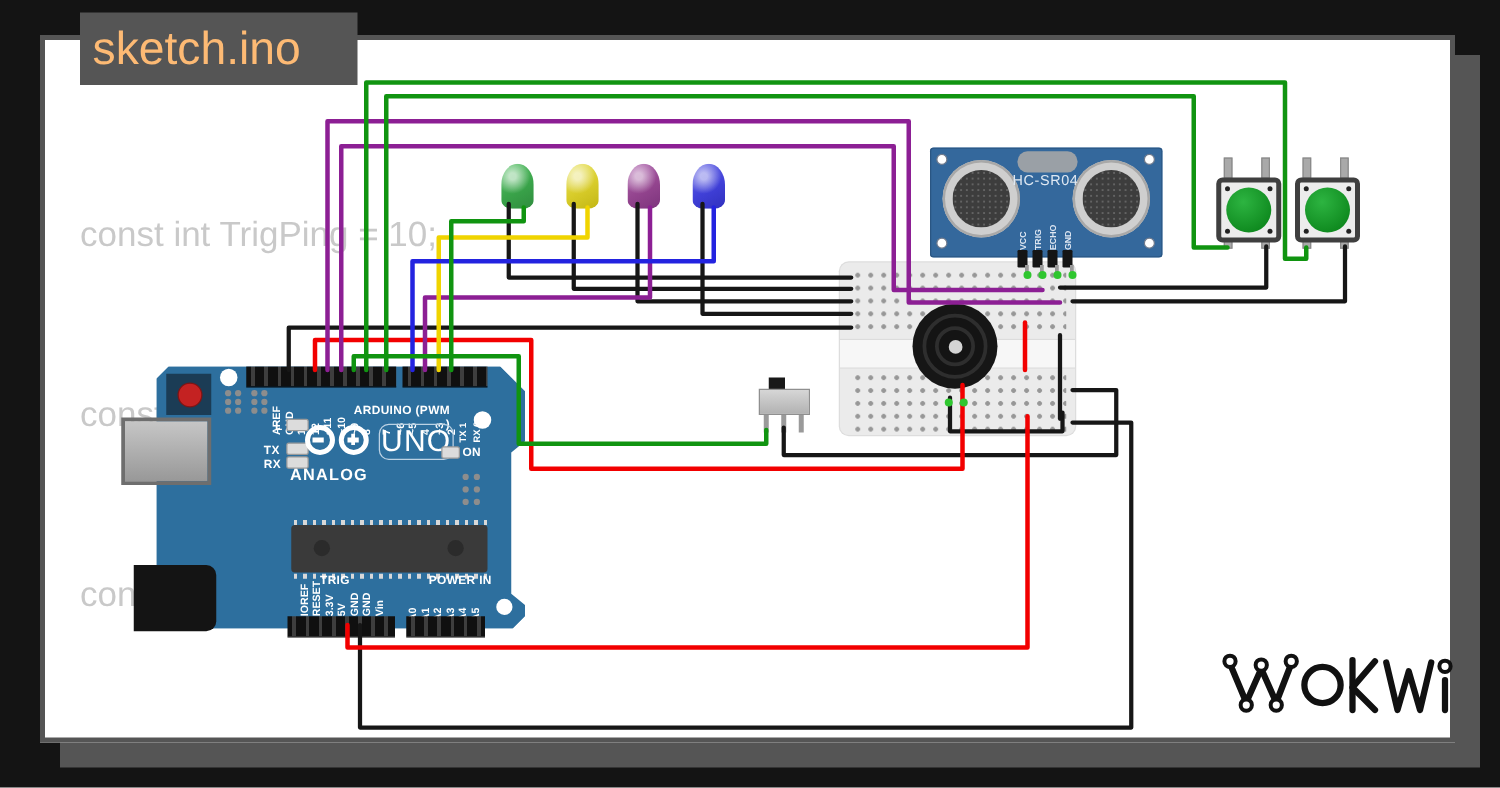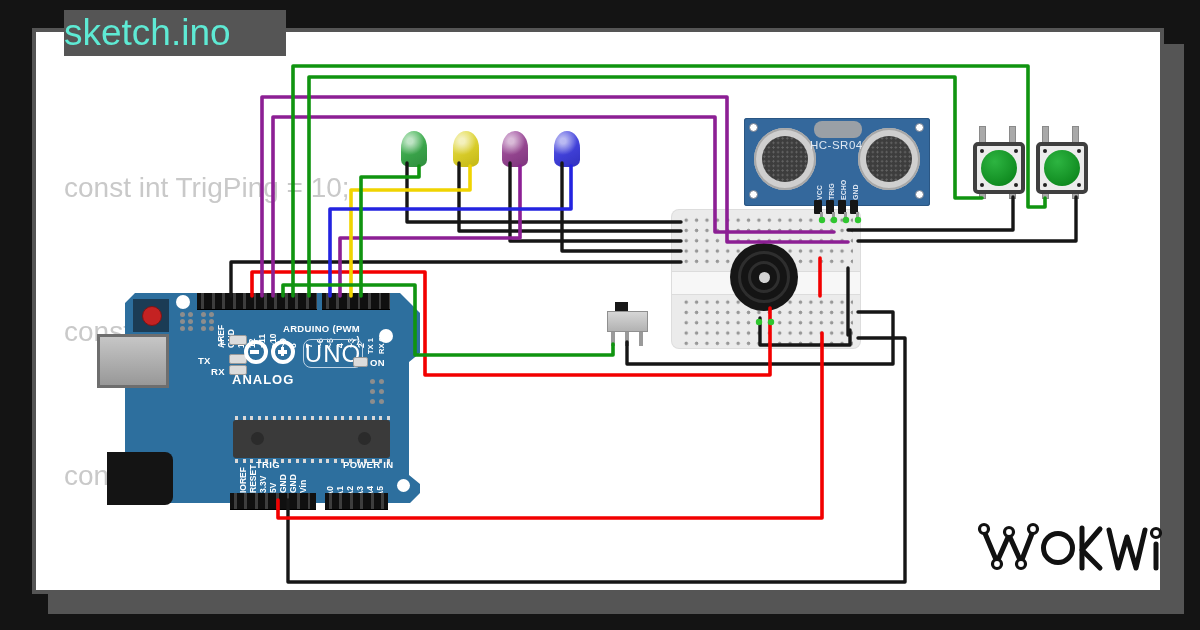--- a/index.html
+++ b/index.html
@@ -2,22 +2,22 @@
 <html><head>
 <meta charset="utf-8">
 <style>
   html,body{margin:0;padding:0;}
   body{width:1200px;height:630px;position:relative;overflow:hidden;
        background:#141414;font-family:"Liberation Sans","DejaVu Sans",sans-serif;}
   .abs{position:absolute;}
   
   #shadow{left:48px;top:44px;width:1136px;height:570px;background:#555;}
   #card{left:32px;top:28px;width:1124px;height:558px;background:#fff;border:4px solid #555;overflow:hidden;}
-  #title-box{left:64px;top:10px;width:222px;height:46px;background:#555;color:#5eead4;
-             font-size:37px;display:flex;align-items:center;padding-left:0;box-sizing:border-box;z-index:10;}
+  #title-box{left:64px;top:10px;width:222px;height:58px;background:#555;color:#fdba74;
+             font-size:37px;display:flex;align-items:center;padding-left:10px;box-sizing:border-box;z-index:10;}
   
   #code{left:28px;top:36px;width:1400px;color:#c9c9c9;font-size:28px;line-height:48px;white-space:pre;z-index:1;}
   
   #board{left:125px;top:293px;width:295px;height:210px;background:#2d6f9e;z-index:2;
          clip-path:polygon(0px 10px,10px 0px,275px 0px,295px 20px,295px 60px,284px 69px,284px 182px,295px 191px,295px 200px,285px 210px,10px 210px,0px 200px);}
   .hdr{position:absolute;height:16px;background:repeating-linear-gradient(90deg,#101010 0px,#101010 4px,#3e3e3e 4px,#3e3e3e 7px,#101010 7px,#101010 10.5px);border-bottom:1px solid #000;}
   .vlabel{position:absolute;writing-mode:vertical-rl;transform:rotate(180deg);
           font-weight:bold;font-size:8.5px;color:#fff;line-height:10px;}
   .blabel{position:absolute;font-weight:bold;color:#fff;font-size:9.5px;letter-spacing:.3px;}
   .mhole{position:absolute;background:#fff;border-radius:50%;}
@@ -114,21 +114,21 @@
   <span class="vlabel" style="left:200px;top:19px;height:36px;">~5</span>
   <span class="vlabel" style="left:210px;top:19px;height:36px;">4</span>
   <span class="vlabel" style="left:221px;top:19px;height:36px;">~3</span>
   <span class="vlabel" style="left:231px;top:19px;height:36px;">2</span>
   <span class="vlabel" style="left:241px;top:19px;height:42px;font-size:7.5px;">TX 1</span>
   <span class="vlabel" style="left:252px;top:19px;height:42px;font-size:7.5px;">RX 0</span>
   <div class="blabel" style="left:155px;top:30px;width:80px;text-align:right;">ARDUINO (PWM ~)</div>
 
   <span class="blabel" style="left:95px;top:43px;">L</span>
   <div class="ledrect" style="left:104px;top:42px;"></div>
-  <span class="blabel" style="left:73px;top:62px;">TX</span>
+  <span class="blabel" style="left:86px;top:62px;">TX</span>
   <div class="ledrect" style="left:104px;top:61px;"></div>
   <span class="blabel" style="left:86px;top:73px;">RX</span>
   <div class="ledrect" style="left:104px;top:72px;"></div>
 
   <div class="abs" style="left:119px;top:47px;width:24px;height:24px;border:4px solid #fff;border-radius:50%;box-sizing:border-box;"></div>
   <div class="abs" style="left:146px;top:47px;width:24px;height:24px;border:4px solid #fff;border-radius:50%;box-sizing:border-box;"></div>
   <div class="abs" style="left:125px;top:57px;width:9px;height:3.5px;background:#fff;"></div>
   <div class="abs" style="left:153px;top:57px;width:9px;height:3.5px;background:#fff;"></div>
   <div class="abs" style="left:155.5px;top:54px;width:3.5px;height:9px;background:#fff;"></div>
   <div class="abs" style="left:178px;top:46px;width:58px;height:27px;border:1.5px solid #bcd2e4;border-radius:8px;color:#fff;font-size:24px;letter-spacing:1px;display:flex;align-items:center;justify-content:center;">

